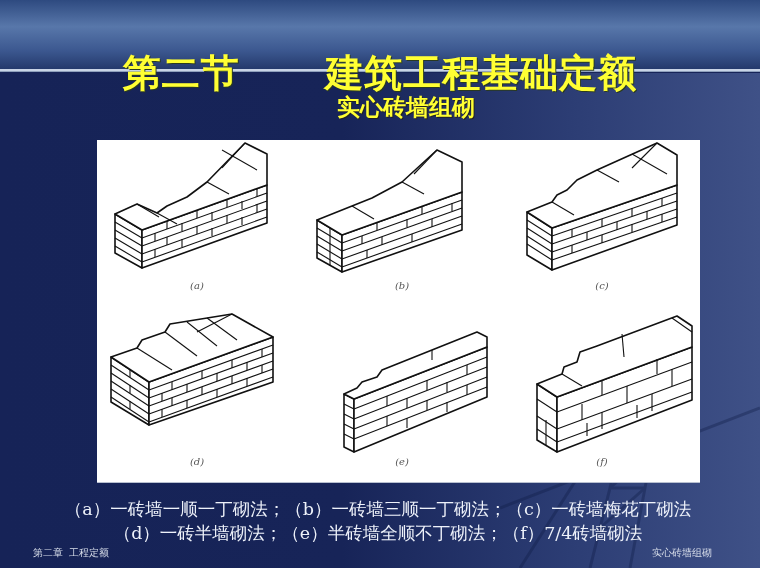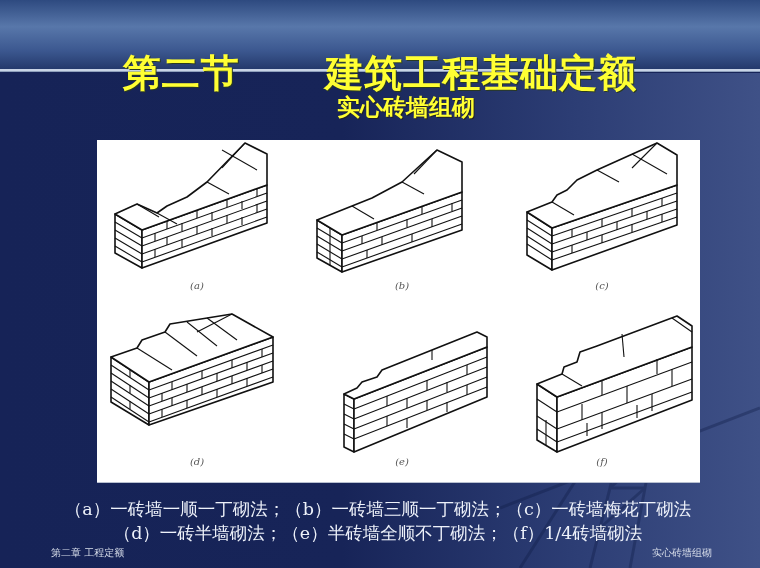--- a/index.html
+++ b/index.html
@@ -56,21 +56,21 @@
     }
     .caption {
       position:absolute; left:0; width:756px; text-align:center;
       color:#eef2fa; font-size:17.5px; white-space:nowrap;
       font-family:"DejaVu Serif", serif;
     }
     .footer-left, .footer-right {
       position:absolute; top:546px; color:#d8deea; font-size:10px;
       font-family:"DejaVu Sans", sans-serif;
     }
-    .footer-left { left:51px; }
+    .footer-left { left:33px;font-family:Liberation Mono, monospace; }
     .footer-right { left:652px; }
   </style>
 </head>
 <body>
 
 <div class="header-band"></div>
 <div class="header-rule"></div>
 <div class="body-bg"></div>
 
 <svg class="tower" viewBox="0 0 260 360">
@@ -319,16 +319,16 @@
         <line x1="60" y1="62" x2="80" y2="74"></line>
           <line x1="120" y1="22" x2="122" y2="45"></line>
         <line x1="170" y1="6" x2="190" y2="20"></line>
       </g>
     </svg>
     <div class="cell-label" style="top:144px;">(f)</div>
   </div>
 </div>
 
 <div class="caption" style="top:497px;">（a）一砖墙一顺一丁砌法；（b）一砖墙三顺一丁砌法；（c）一砖墙梅花丁砌法</div>
-<div class="caption" style="top:521px;">（d）一砖半墙砌法；（e）半砖墙全顺不丁砌法；（f）1/4砖墙砌法</div>
+<div class="caption" style="top:521px;">（d）一砖半墙砌法；（e）半砖墙全顺不丁砌法；（f）7/4砖墙砌法</div>
 
 <div class="footer-left">第二章  工程定额</div>
 <div class="footer-right">实心砖墙组砌</div>
 
 </body></html>

